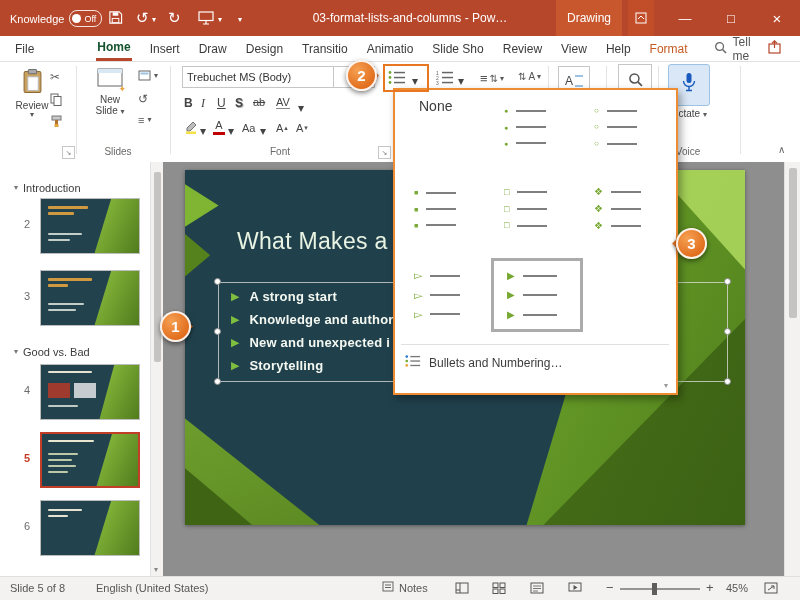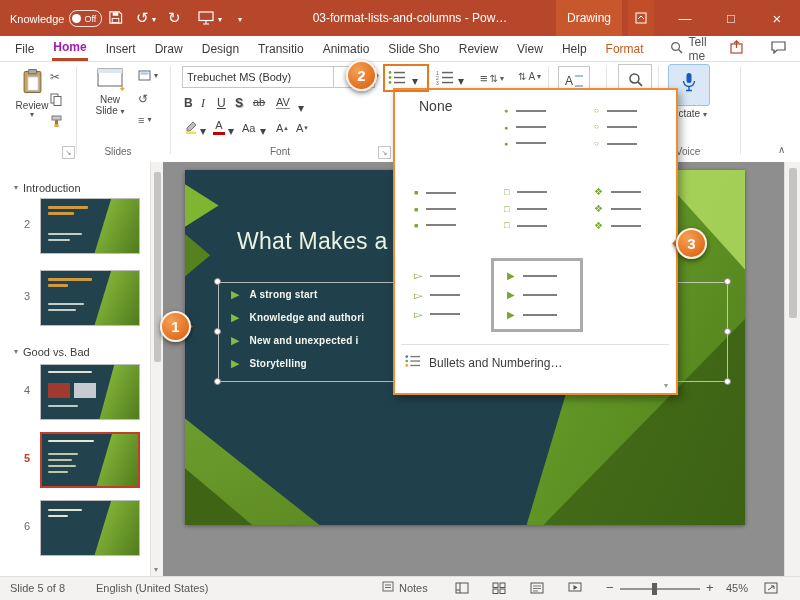--- a/index.html
+++ b/index.html
@@ -11,21 +11,21 @@
   .tb-txt{font-size:11px;color:#fff;}
   .pill{display:flex;align-items:center;gap:3px;border:1px solid rgba(255,255,255,.85);border-radius:8px;
         height:15px;padding:0 5px 0 2px;}
   .knob{width:9px;height:9px;border-radius:50%;background:#fff;}
   .winbtn{position:absolute;top:0;height:36px;width:46px;display:flex;align-items:center;justify-content:center;
           color:#fff;font-size:13px;}
   
   #menubar{position:absolute;left:0;top:36px;width:800px;height:26px;background:#fff;border-bottom:1px solid #E3E1DF;
            display:flex;align-items:center;gap:17px;padding:0 14px;box-sizing:border-box;font-size:12px;color:#3B3B3B;}
   .tab{white-space:nowrap;padding:4px 1px;}
-  .tab-active{color:#a21caf;border-bottom:3px solid #B7472A;font-weight:bold;}
+  .tab-active{color:#14532d;border-bottom:3px solid #B7472A;font-weight:bold;margin-left:44px;}
   .tab-format{color:#C45A21;}
   
   #ribbon{position:absolute;left:0;top:62px;width:800px;height:100px;background:#fff;border-bottom:1px solid #D6D4D2;}
   .grp-label{position:absolute;font-size:10px;color:#696866;text-align:center;}
   .vline{position:absolute;top:4px;height:88px;width:1px;background:#E6E4E2;}
   .combo{position:absolute;border:1px solid #C8C6C4;background:#fff;font-size:11px;color:#333;
          display:flex;align-items:center;padding:0 4px;box-sizing:border-box;}
   .caret{font-size:8px;color:#5A5A5A;line-height:1;}
   .fbtn{position:absolute;font-size:12px;color:#444;display:flex;align-items:center;justify-content:center;}
   .launcher{position:absolute;width:11px;height:11px;border:1px solid #C8C6C4;color:#777;font-size:7px;
@@ -50,21 +50,21 @@
   .bar{position:absolute;height:3px;border-radius:1px;}
   
   #canvas{position:absolute;left:163px;top:162px;width:621px;height:414px;background:#8E8E8E;}
   #slide{position:absolute;left:22px;top:8px;width:560px;height:355px;background:#20414C;overflow:hidden;
          box-shadow:0 1px 4px rgba(0,0,0,.4);}
   .shape{position:absolute;inset:0;}
   #slide-title{position:absolute;left:52px;top:58px;font-size:23px;color:#E9F3E2;letter-spacing:.3px;}
   #textbox{position:absolute;left:33px;top:112px;width:510px;height:100px;border:1px solid rgba(225,225,225,.75);box-sizing:border-box;}
   .brow{position:absolute;left:12px;display:flex;align-items:center;gap:10px;}
   .btri{color:#7FBF3F;font-size:11px;line-height:1;}
-  .btxt{color:#F4F8F1;font-size:10px;font-weight:bold;letter-spacing:.2px;}
+  .btxt{color:#F4F8F1;font-size:13px;font-weight:bold;letter-spacing:.2px;}
   .handle{position:absolute;width:7px;height:7px;border-radius:50%;background:#fff;border:1px solid #8a8a8a;box-sizing:border-box;z-index:5;}
   
   .sb-track{position:absolute;background:#F3F2F1;border-left:1px solid #E3E1DF;}
   .sb-thumb{position:absolute;background:#C6C4C2;border-radius:2px;}
   
   #statusbar{position:absolute;left:0;top:576px;width:800px;height:24px;background:#F3F2F1;border-top:1px solid #E1DFDD;
              box-sizing:border-box;font-size:11px;color:#565656;}
   
   .callout{position:absolute;width:31px;height:31px;border-radius:50%;z-index:60;
            background:radial-gradient(circle at 35% 30%,#F6A052,#E06C1C 75%);

